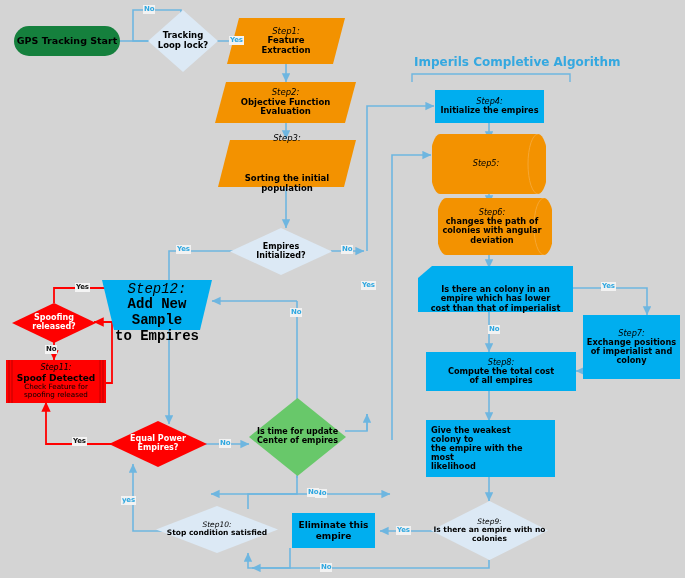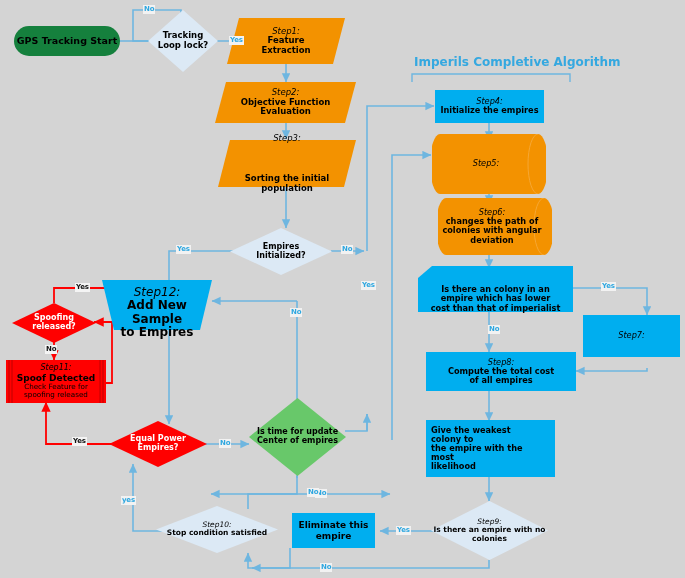--- a/index.html
+++ b/index.html
@@ -205,22 +205,25 @@
     <svg width="155" height="46" style="position:absolute;left:0;top:0;">
         <polygon points="14,0 155,0 155,46 0,46 0,12" fill="#00AEEF"></polygon>
       </svg>
     <div class="node" style="left:0;top:0;width:155px;height:46px;font-size:8.2px;">
       <span class="main" style="white-space:pre-line;margin-top:20px;">Is there an colony in an
 empire which has lower
 cost than that of imperialist</span>
     </div>
   </div>
 
-  <div class="node" style="left:583px;top:315px;width:97px;height:42px;background:#00AEEF;font-size:8.2px;">
+  <div class="node" style="left:583px;top:315px;width:97px;height:64px;background:#00AEEF;font-size:8.2px;">
     <span class="stepnum">Step7:</span>
+    <span class="main" style="white-space:pre-line;">Exchange positions
+of imperialist and
+colony</span>
   </div>
 
   <div class="node" style="left:426px;top:352px;width:150px;height:39px;background:#00AEEF;font-size:8.2px;">
     <span class="stepnum">Step8:</span>
     <span class="main" style="white-space:pre-line;">Compute the total  cost
 of all empires</span>
   </div>
 
   <div class="node" style="left:426px;top:420px;width:129px;height:57px;background:#00AEEF;font-size:8.2px;align-items:flex-start;padding-left:5px;padding-right:21px;text-align:left;">
     <span class="main" style="white-space:pre-line;text-align:left;">Give  the  weakest  colony  to
@@ -271,21 +274,21 @@
     <div class="node" style="left:0;top:0;width:98px;height:46px;font-size:8px;color:#fff;">
       <span class="main" style="white-space:pre-line;">Equal Power
 Empires?</span>
     </div>
   </div>
 
   <div style="position:absolute;left:102px;top:280px;width:110px;height:50px;">
     <svg width="110" height="50" style="position:absolute;left:0;top:0;">
         <polygon points="0,0 110,0 98,50 12,50" fill="#00AEEF"></polygon>
       </svg>
-    <div class="node" style="left:0;top:0;width:110px;height:66px;font-size:12px;">
+    <div class="node" style="left:0;top:0;width:110px;height:66px;font-size:14px;font-family:Liberation Mono, monospace;">
       <span class="stepnum">Step12:</span>
       <span class="main" style="white-space:pre-line;">Add New Sample
 to Empires</span>
     </div>
   </div>
 
   <div style="position:absolute;left:12px;top:303px;width:84px;height:40px;">
     <svg width="84" height="40" style="position:absolute;left:0;top:0;">
         <polygon points="42,0 84,20 42,40 0,20" fill="#FF0000"></polygon>
       </svg>

